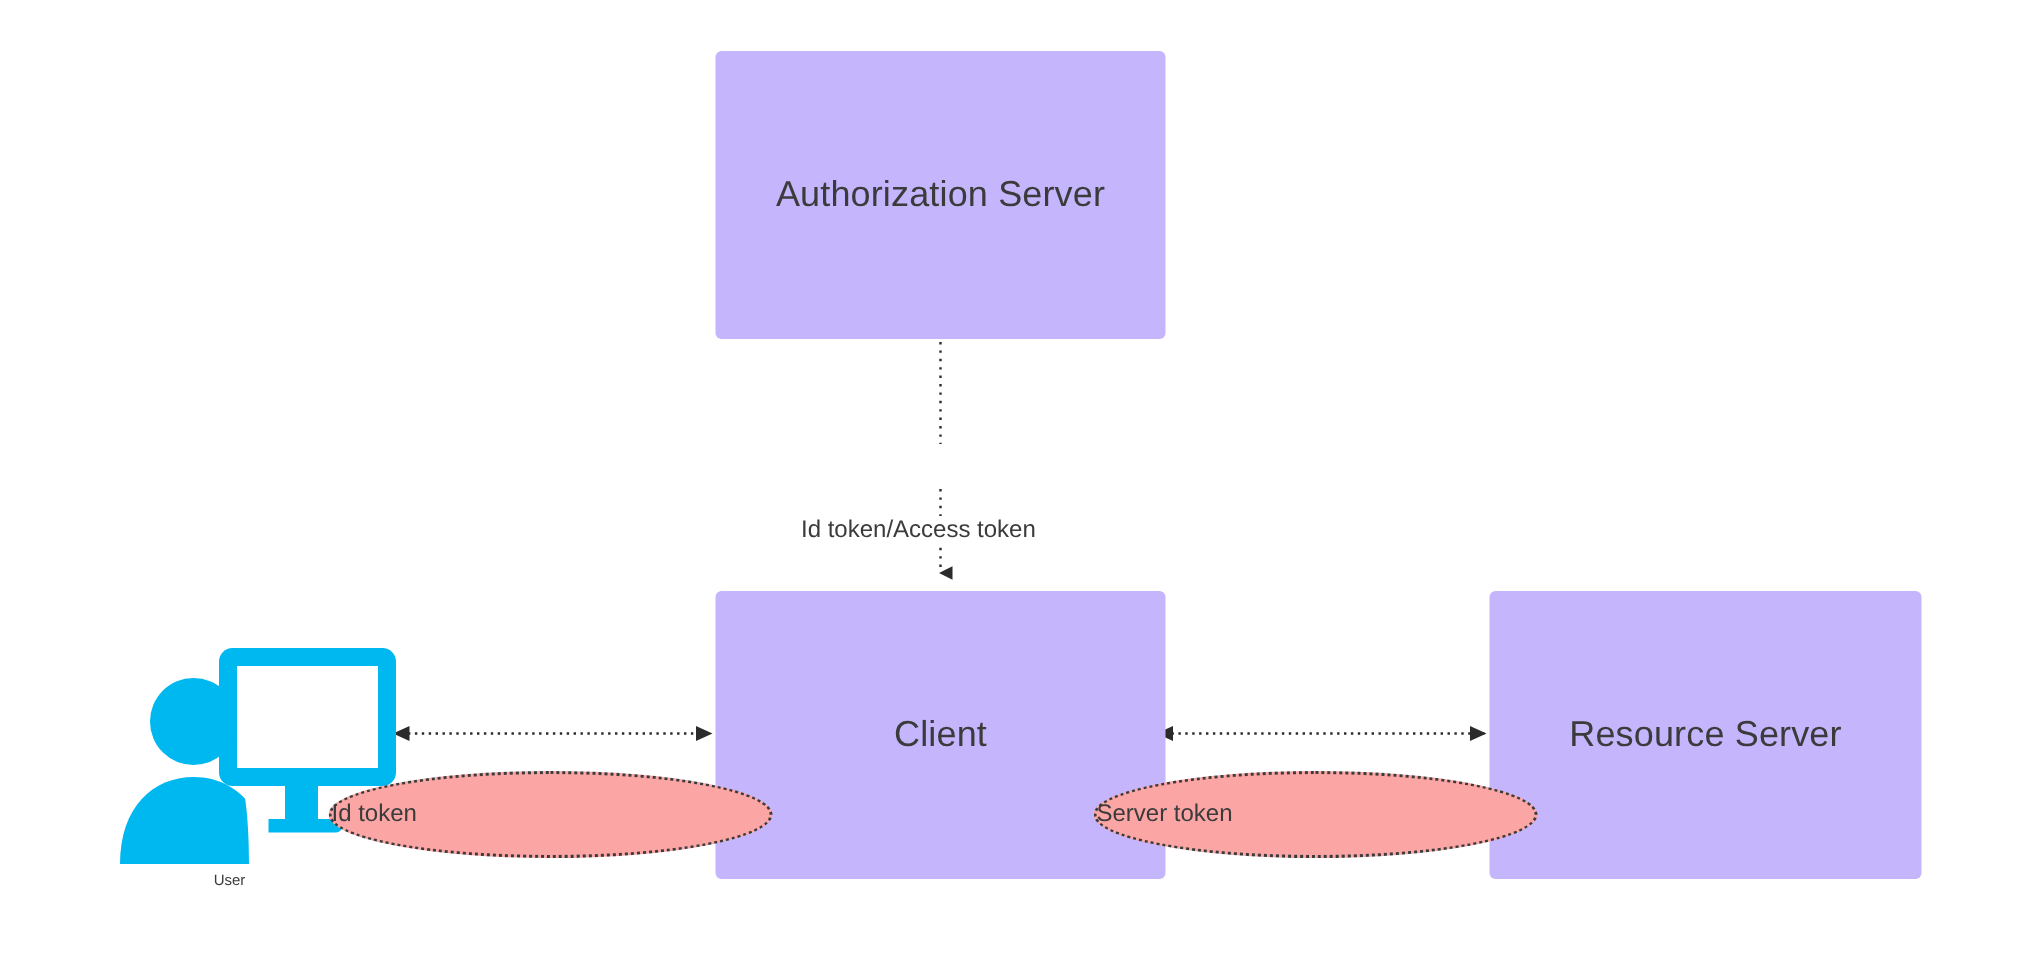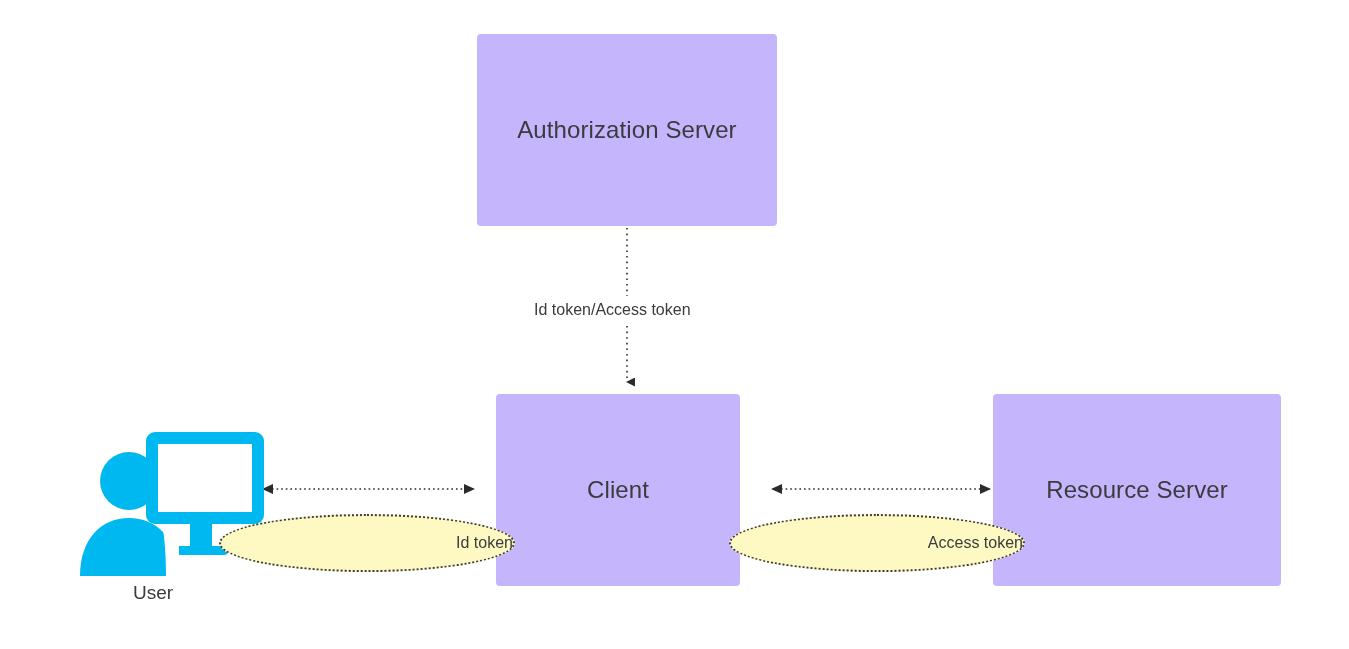--- a/index.html
+++ b/index.html
@@ -35,51 +35,51 @@
   }
   #auth-server {
     left: 477px;
     top: 34px;
     width: 300px;
     height: 192px;
   }
   #client {
     left: 477px;
     top: 394px;
-    width: 244px;
+    width: 300px;
     height: 192px;
-    margin-left: 19px;
   }
   #resource-server {
     left: 993px;
     top: 394px;
     width: 288px;
     height: 192px;
   }
   .edge-label {
     position: absolute;
     font-size: 16px;
     color: #3b3b3b;
     font-family: "Liberation Sans", sans-serif;
     white-space: nowrap;
     background: #ffffff;
     padding: 1px 5px;
+    margin-top: 44px;
   }
   #token-flow-label {
     left: 529px;
     top: 300px;
   }
   .token-ellipse {
     position: absolute;
     border-radius: 50%;
-    background: #fef9c3;
+    background: #fca5a5;
     border: 2px dotted #3b3b3b;
     display: flex;
     align-items: center;
-    justify-content: flex-end;
+    justify-content: flex-start;
     box-sizing: border-box;
   }
   .token-ellipse-label {
     font-size: 16px;
     color: #3b3b3b;
     font-family: "Liberation Sans", sans-serif;
     white-space: nowrap;
   }
   #id-token-ellipse {
     left: 219px;
@@ -99,21 +99,21 @@
     top: 428px;
     width: 196px;
     height: 148px;
   }
   #user-label {
     position: absolute;
     left: 98px;
     top: 582px;
     width: 110px;
     text-align: center;
-    font-size: 19px;
+    font-size: 10px;
     color: #3b3b3b;
     font-family: "Liberation Sans", sans-serif;
   }
   svg.arrow-layer {
     position: absolute;
     left: 0;
     top: 0;
     width: 1349px;
     height: 649px;
     pointer-events: none;
@@ -182,16 +182,16 @@
     <path d="M84,96 C92,100 98,106 101,112 L101,148 L88,148 C88,122 86,106 84,96 Z" fill="#ffffff"></path>
   </svg>
 
   <div id="user-label">User</div>
 
   <div class="token-ellipse" id="id-token-ellipse">
     <span class="token-ellipse-label">Id token</span>
   </div>
 
   <div class="token-ellipse" id="access-token-ellipse">
-    <span class="token-ellipse-label">Access token</span>
+    <span class="token-ellipse-label">Server token</span>
   </div>
 
 </div>
 
 </body></html>

